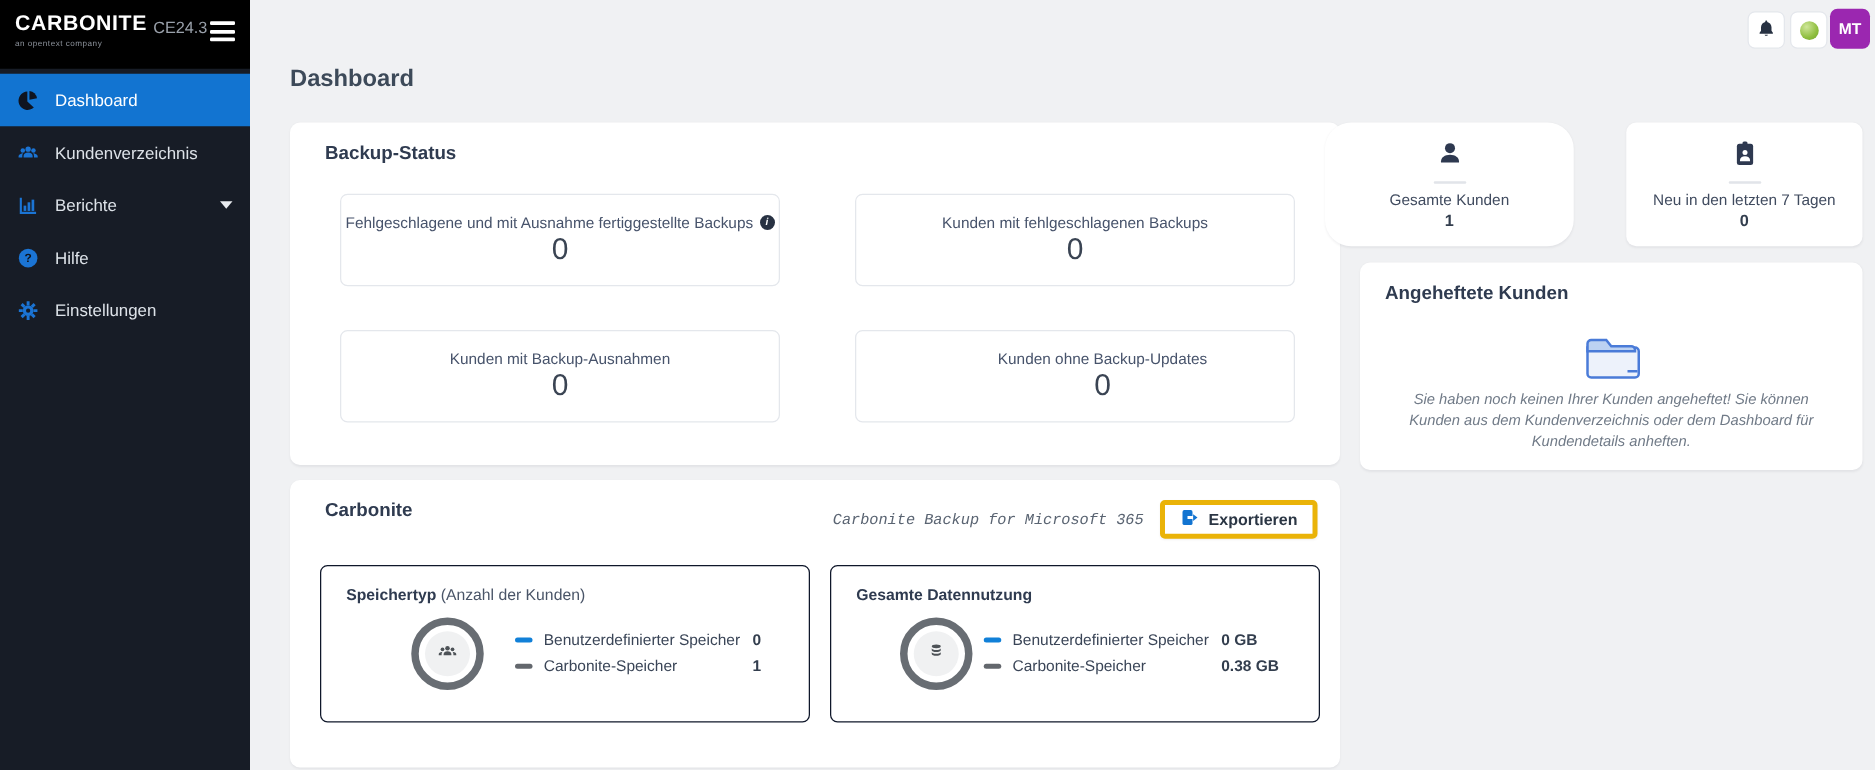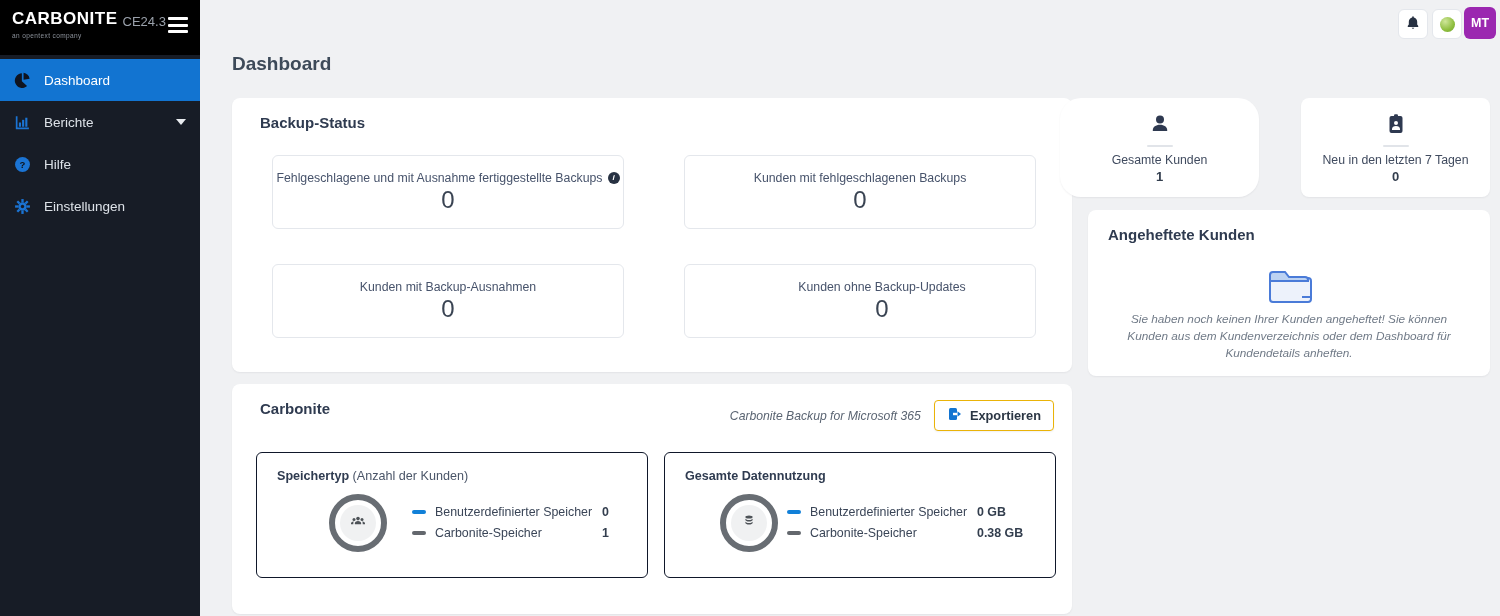--- a/index.html
+++ b/index.html
@@ -63,23 +63,23 @@
   .summary-value { font-size:13px; font-weight:700; color:#333e4e; margin-top:2px; }
   
   .card-pinned { left:1088px; top:210px; width:402px; height:166px; }
   .pinned-heading { left:20px; }
   .folder-wrap { position:absolute; left:0; right:0; top:56px; display:flex; justify-content:center; }
   .pinned-message { position:absolute; left:22px; right:22px; bottom:14px; text-align:center;
     font-style:italic; font-size:11.8px; color:#707a87; line-height:1.45; }
   
   .card-storage { left:232px; top:384px; width:840px; height:230px; }
   .storage-meta { position:absolute; top:16px; right:18px; display:flex; align-items:center; gap:13px; }
-  .storage-context { font-style:italic; font-size:12.2px; color:#5a6472; }
+  .storage-context { font-style:italic; font-size:12.2px; color:#5a6472;font-family:Liberation Mono, monospace; }
   .export-btn { display:flex; align-items:center; gap:7px; height:31px; padding:0 12px; background:#fff;
-    border:1px solid #eab308; border-radius:4px; font-family:inherit; font-size:12.8px; font-weight:700;
+    border:4px solid #eab308; border-radius:4px; font-family:inherit; font-size:12.8px; font-weight:700;
     color:#2b3644; cursor:pointer; box-shadow:0 1px 2px rgba(0,0,0,.06); }
   .subcard { position:absolute; top:68px; width:392px; height:126px; border:1px solid #0f172a; border-radius:6px; background:#fff; }
   .sub1 { left:24px; } .sub2 { left:432px;padding-left:13px; }
   .subcard-title { position:absolute; left:20px; top:16px; font-size:12.6px; color:#4a5568; }
   .subcard-title b { color:#2f3b50; }
   .donut { position:absolute; top:41px; width:58px; height:58px; border-radius:50%;
     border:6px solid #686d73; background:#fff; display:flex; align-items:center; justify-content:center; }
   .donut-inner { width:36px; height:36px; border-radius:50%; background:#f0f1f2;
     display:flex; align-items:center; justify-content:center; }
   .d1 { left:72px; } .d2 { left:55px; }
@@ -113,20 +113,33 @@
       <span class="nav-icon">
         <svg width="17" height="17" viewBox="0 0 16 16">
             <path d="M7.4 1.2a6.9 6.9 0 1 0 4.9 12l-4.9-4.6z" fill="#0f1420"></path>
             <path d="M9 .8a7 7 0 0 1 5.7 5.5L9 7.4z" fill="#0f1420"></path>
           </svg>
       </span>
       <span>Dashboard</span>
     </div>
     <div class="nav-item">
       <span class="nav-icon">
+        <svg width="17" height="17" viewBox="0 0 16 16" fill="#1b74d4">
+            <circle cx="4" cy="6" r="1.7"></circle>
+            <circle cx="12" cy="6" r="1.7"></circle>
+            <circle cx="8" cy="5" r="2"></circle>
+            <path d="M8 7.6c2 0 3.4 1.1 3.4 2.5v1.1H4.6v-1.1c0-1.4 1.4-2.5 3.4-2.5z"></path>
+            <path d="M2.8 8.4c.5-.3 1-.4 1.4-.4-.4.6-.6 1.2-.6 1.9v1.3H.8v-.9c0-.8.8-1.5 2-1.9z"></path>
+            <path d="M13.2 8.4c1.2.4 2 1.1 2 1.9v.9h-2.8V9.9c0-.7-.2-1.3-.6-1.9.4 0 .9.1 1.4.4z"></path>
+          </svg>
+      </span>
+      <span>Kundenverzeichnis</span>
+    </div>
+    <div class="nav-item">
+      <span class="nav-icon">
         <svg width="17" height="17" viewBox="0 0 16 16">
             <path d="M2.5 2v11.5H14" fill="none" stroke="#1b74d4" stroke-width="1.6"></path>
             <rect x="4.6" y="8" width="2" height="4" fill="#1b74d4"></rect>
             <rect x="7.6" y="5.5" width="2" height="6.5" fill="#1b74d4"></rect>
             <rect x="10.6" y="3.5" width="2" height="8.5" fill="#1b74d4"></rect>
           </svg>
       </span>
       <span>Berichte</span>
       <span class="caret"></span>
     </div>

